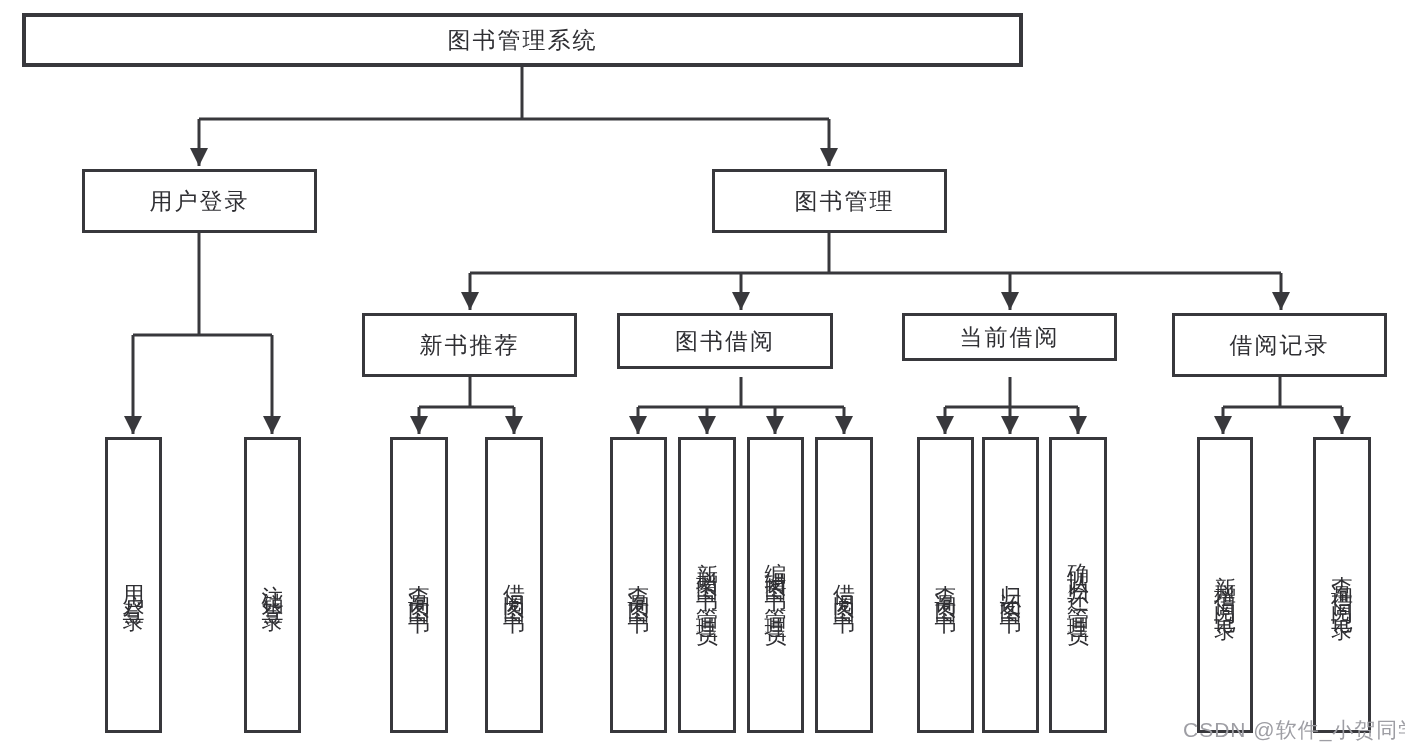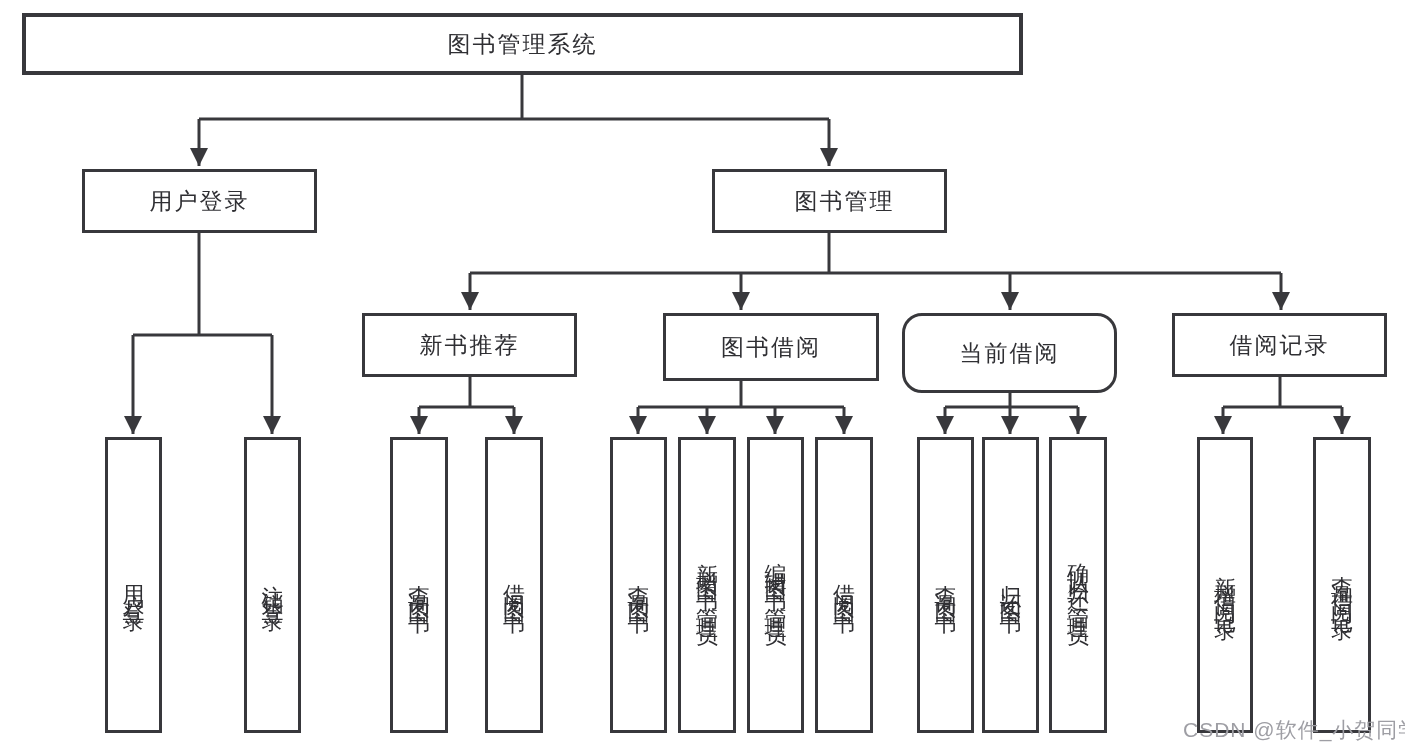--- a/index.html
+++ b/index.html
@@ -105,38 +105,38 @@
       <path d="M1010,407 L1010,434" marker-end="url(#arrow)"></path>
       <path d="M1078,407 L1078,434" marker-end="url(#arrow)"></path>
 
       <path d="M1280,377 L1280,407"></path>
       <path d="M1223,407 L1342,407"></path>
       <path d="M1223,407 L1223,434" marker-end="url(#arrow)"></path>
       <path d="M1342,407 L1342,434" marker-end="url(#arrow)"></path>
     </g>
   </svg>
 
-  <div class="node root" style="left:22px; top:13px; width:1001px; height:62px;">
+  <div class="node root" style="left:22px; top:13px; width:1001px; height:54px;">
     <span class="hlabel">图书管理系统</span>
   </div>
 
   <div class="node" style="left:82px; top:169px; width:235px; height:64px;">
     <span class="hlabel">用户登录</span>
   </div>
   <div class="node" style="left:712px; top:169px; width:235px; height:64px;padding-left:30px;">
     <span class="hlabel">图书管理</span>
   </div>
 
   <div class="node" style="left:362px; top:313px; width:215px; height:64px;text-align:center;">
     <span class="hlabel">新书推荐</span>
   </div>
-  <div class="node" style="left:663px; top:313px; width:216px; height:68px;">
+  <div class="node" style="left:617px; top:313px; width:216px; height:56px;">
     <span class="hlabel">图书借阅</span>
   </div>
-  <div class="node" style="left:902px; top:313px; width:215px; height:80px;border-radius:20px;">
+  <div class="node" style="left:902px; top:313px; width:215px; height:48px;">
     <span class="hlabel">当前借阅</span>
   </div>
   <div class="node" style="left:1172px; top:313px; width:215px; height:64px;">
     <span class="hlabel">借阅记录</span>
   </div>
 
   <div class="node leaf" style="left:105px; width:57px;">
     <span class="vlabel">用户登录</span>
   </div>
   <div class="node leaf" style="left:244px; width:57px;">

